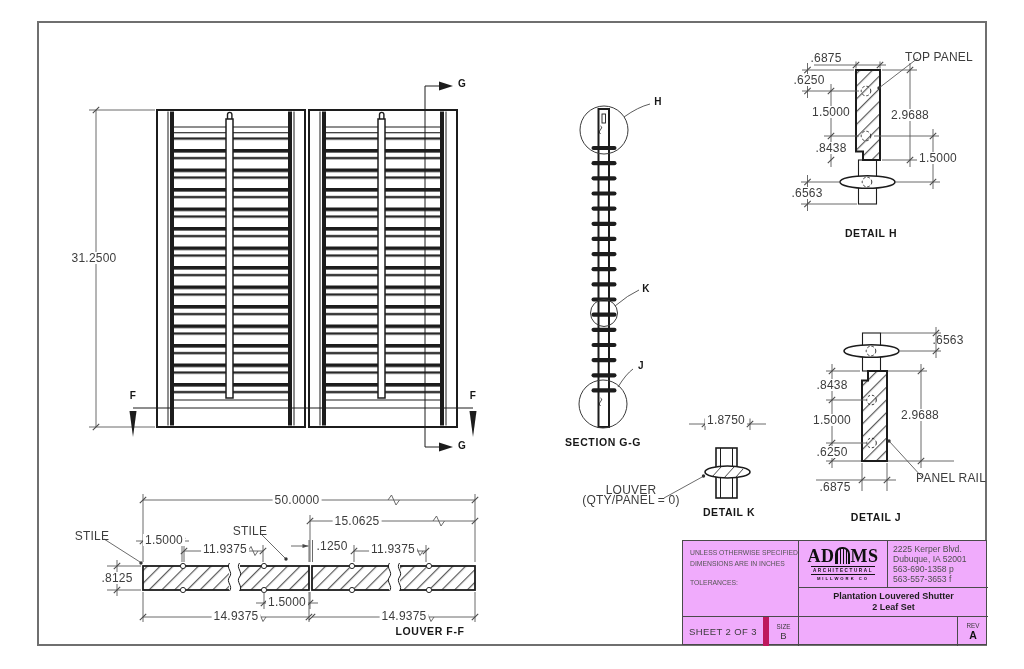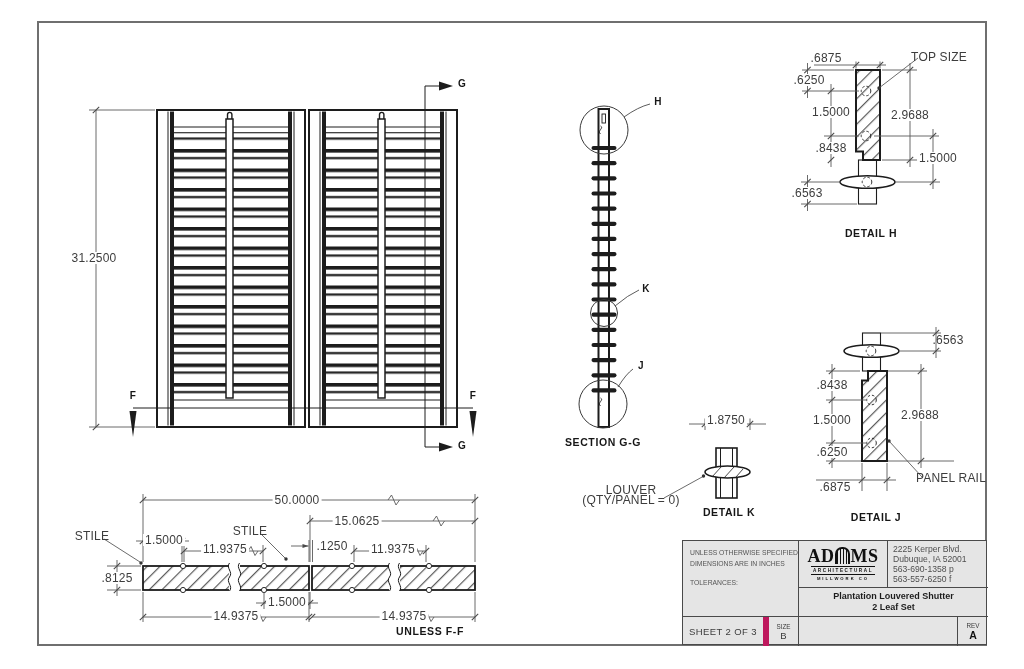--- a/index.html
+++ b/index.html
@@ -9,21 +9,21 @@
         border:2px solid #6f6f6f;}
   svg.lines{position:absolute;left:0;top:0;}
   .t{position:absolute;transform:translate(-50%,-50%);font-size:12px;color:#3d3d3d;
      white-space:nowrap;letter-spacing:.2px;line-height:1;}
   .bgw{background:#fff;padding:0 2px;}
   .big{font-weight:bold;font-size:10.5px;color:#161616;letter-spacing:.6px;}
   .lbl{font-weight:bold;font-size:10px;color:#161616;}
   .sm{font-size:12px;}
   
   .tblock{position:absolute;left:682px;top:540px;width:305px;height:105px;
-          border:1px solid #4a4a4a;box-sizing:border-box;background:#e5e5e5;text-decoration:underline;}
+          border:1px solid #4a4a4a;box-sizing:border-box;background:#f0abfc;text-decoration:underline;}
   .tb-cell{position:absolute;box-sizing:border-box;}
   .tb-notes{left:0;top:0;width:116px;height:76px;border-right:1px solid #4a4a4a;
             border-bottom:1px solid #4a4a4a;padding:7px 0 0 7px;font-size:6.8px;color:#555;line-height:1.55;}
   .tb-notes .gap{margin-top:9px;}
   .tb-logo{left:116px;top:0;width:89px;height:47px;border-right:1px solid #4a4a4a;
            border-bottom:1px solid #4a4a4a;display:flex;flex-direction:column;align-items:center;justify-content:center;}
   .logo-word{display:flex;align-items:flex-end;font-family:"Liberation Serif",serif;
              font-weight:bold;font-size:18px;color:#101010;line-height:.85;letter-spacing:.5px;}
   .logo-arch{width:11px;height:15px;border:2.5px solid #101010;border-bottom:none;
              border-radius:7px 7px 0 0;margin:0 .5px;
@@ -352,21 +352,21 @@
   <span class="t lbl" style="left:641px;top:366px">J</span>
   <span class="t big" style="left:603px;top:442px">SECTION G-G</span>
 
   <span class="t" style="left:826px;top:58px">.6875</span>
   <span class="t bgw" style="left:809px;top:80px">.6250</span>
   <span class="t bgw" style="left:831px;top:112px">1.5000</span>
   <span class="t bgw" style="left:910px;top:115px">2.9688</span>
   <span class="t bgw" style="left:831px;top:148px">.8438</span>
   <span class="t bgw" style="left:938px;top:158px">1.5000</span>
   <span class="t bgw" style="left:807px;top:193px">.6563</span>
-  <span class="t" style="left:939px;top:57px">TOP SIZE</span>
+  <span class="t" style="left:939px;top:57px">TOP PANEL</span>
   <span class="t big" style="left:871px;top:233px">DETAIL H</span>
 
   <span class="t" style="left:948px;top:340px">.6563</span>
   <span class="t bgw" style="left:832px;top:385px">.8438</span>
   <span class="t bgw" style="left:832px;top:420px">1.5000</span>
   <span class="t bgw" style="left:920px;top:415px">2.9688</span>
   <span class="t bgw" style="left:832px;top:452px">.6250</span>
   <span class="t bgw" style="left:835px;top:487px">.6875</span>
   <span class="t" style="left:951px;top:478px">PANEL RAIL</span>
   <span class="t big" style="left:876px;top:517px">DETAIL J</span>
@@ -381,42 +381,42 @@
   <span class="t bgw" style="left:164px;top:540px">1.5000</span>
   <span class="t" style="left:92px;top:536px">STILE</span>
   <span class="t bgw" style="left:225px;top:549px">11.9375</span>
   <span class="t" style="left:250px;top:531px">STILE</span>
   <span class="t" style="left:332px;top:546px">.1250</span>
   <span class="t bgw" style="left:393px;top:549px">11.9375</span>
   <span class="t bgw" style="left:117px;top:578px">.8125</span>
   <span class="t bgw" style="left:287px;top:602px">1.5000</span>
   <span class="t bgw" style="left:236px;top:616px">14.9375</span>
   <span class="t bgw" style="left:404px;top:616px">14.9375</span>
-  <span class="t big" style="left:430px;top:631px">UNLESS F-F</span>
+  <span class="t big" style="left:430px;top:631px">LOUVER F-F</span>
 
   <div class="tblock">
     <div class="tb-cell tb-notes">
       <div>UNLESS OTHERWISE SPECIFIED</div>
       <div>DIMENSIONS ARE IN INCHES</div>
       <div class="gap">TOLERANCES:</div>
     </div>
     <div class="tb-cell tb-logo">
       <div class="logo-word">
         <span>AD</span>
         <span class="logo-arch"></span>
         <span>MS</span>
       </div>
       <div class="logo-sub">ARCHITECTURAL</div>
       <div class="logo-sub2">MILLWORK CO</div>
     </div>
     <div class="tb-cell tb-addr">
       <div>2225 Kerper Blvd.</div>
       <div>Dubuque, IA 52001</div>
       <div>563-690-1358 p</div>
-      <div>563-557-6250 f</div>
+      <div>563-557-3653 f</div>
     </div>
     <div class="tb-cell tb-product">
       <div>Plantation Louvered Shutter</div>
       <div>2 Leaf Set</div>
     </div>
     <div class="tb-cell tb-sheet">SHEET 2 OF 3</div>
     <div class="tb-cell tb-size">
       <span class="k">SIZE</span>
       <span class="v">B</span>
     </div>

